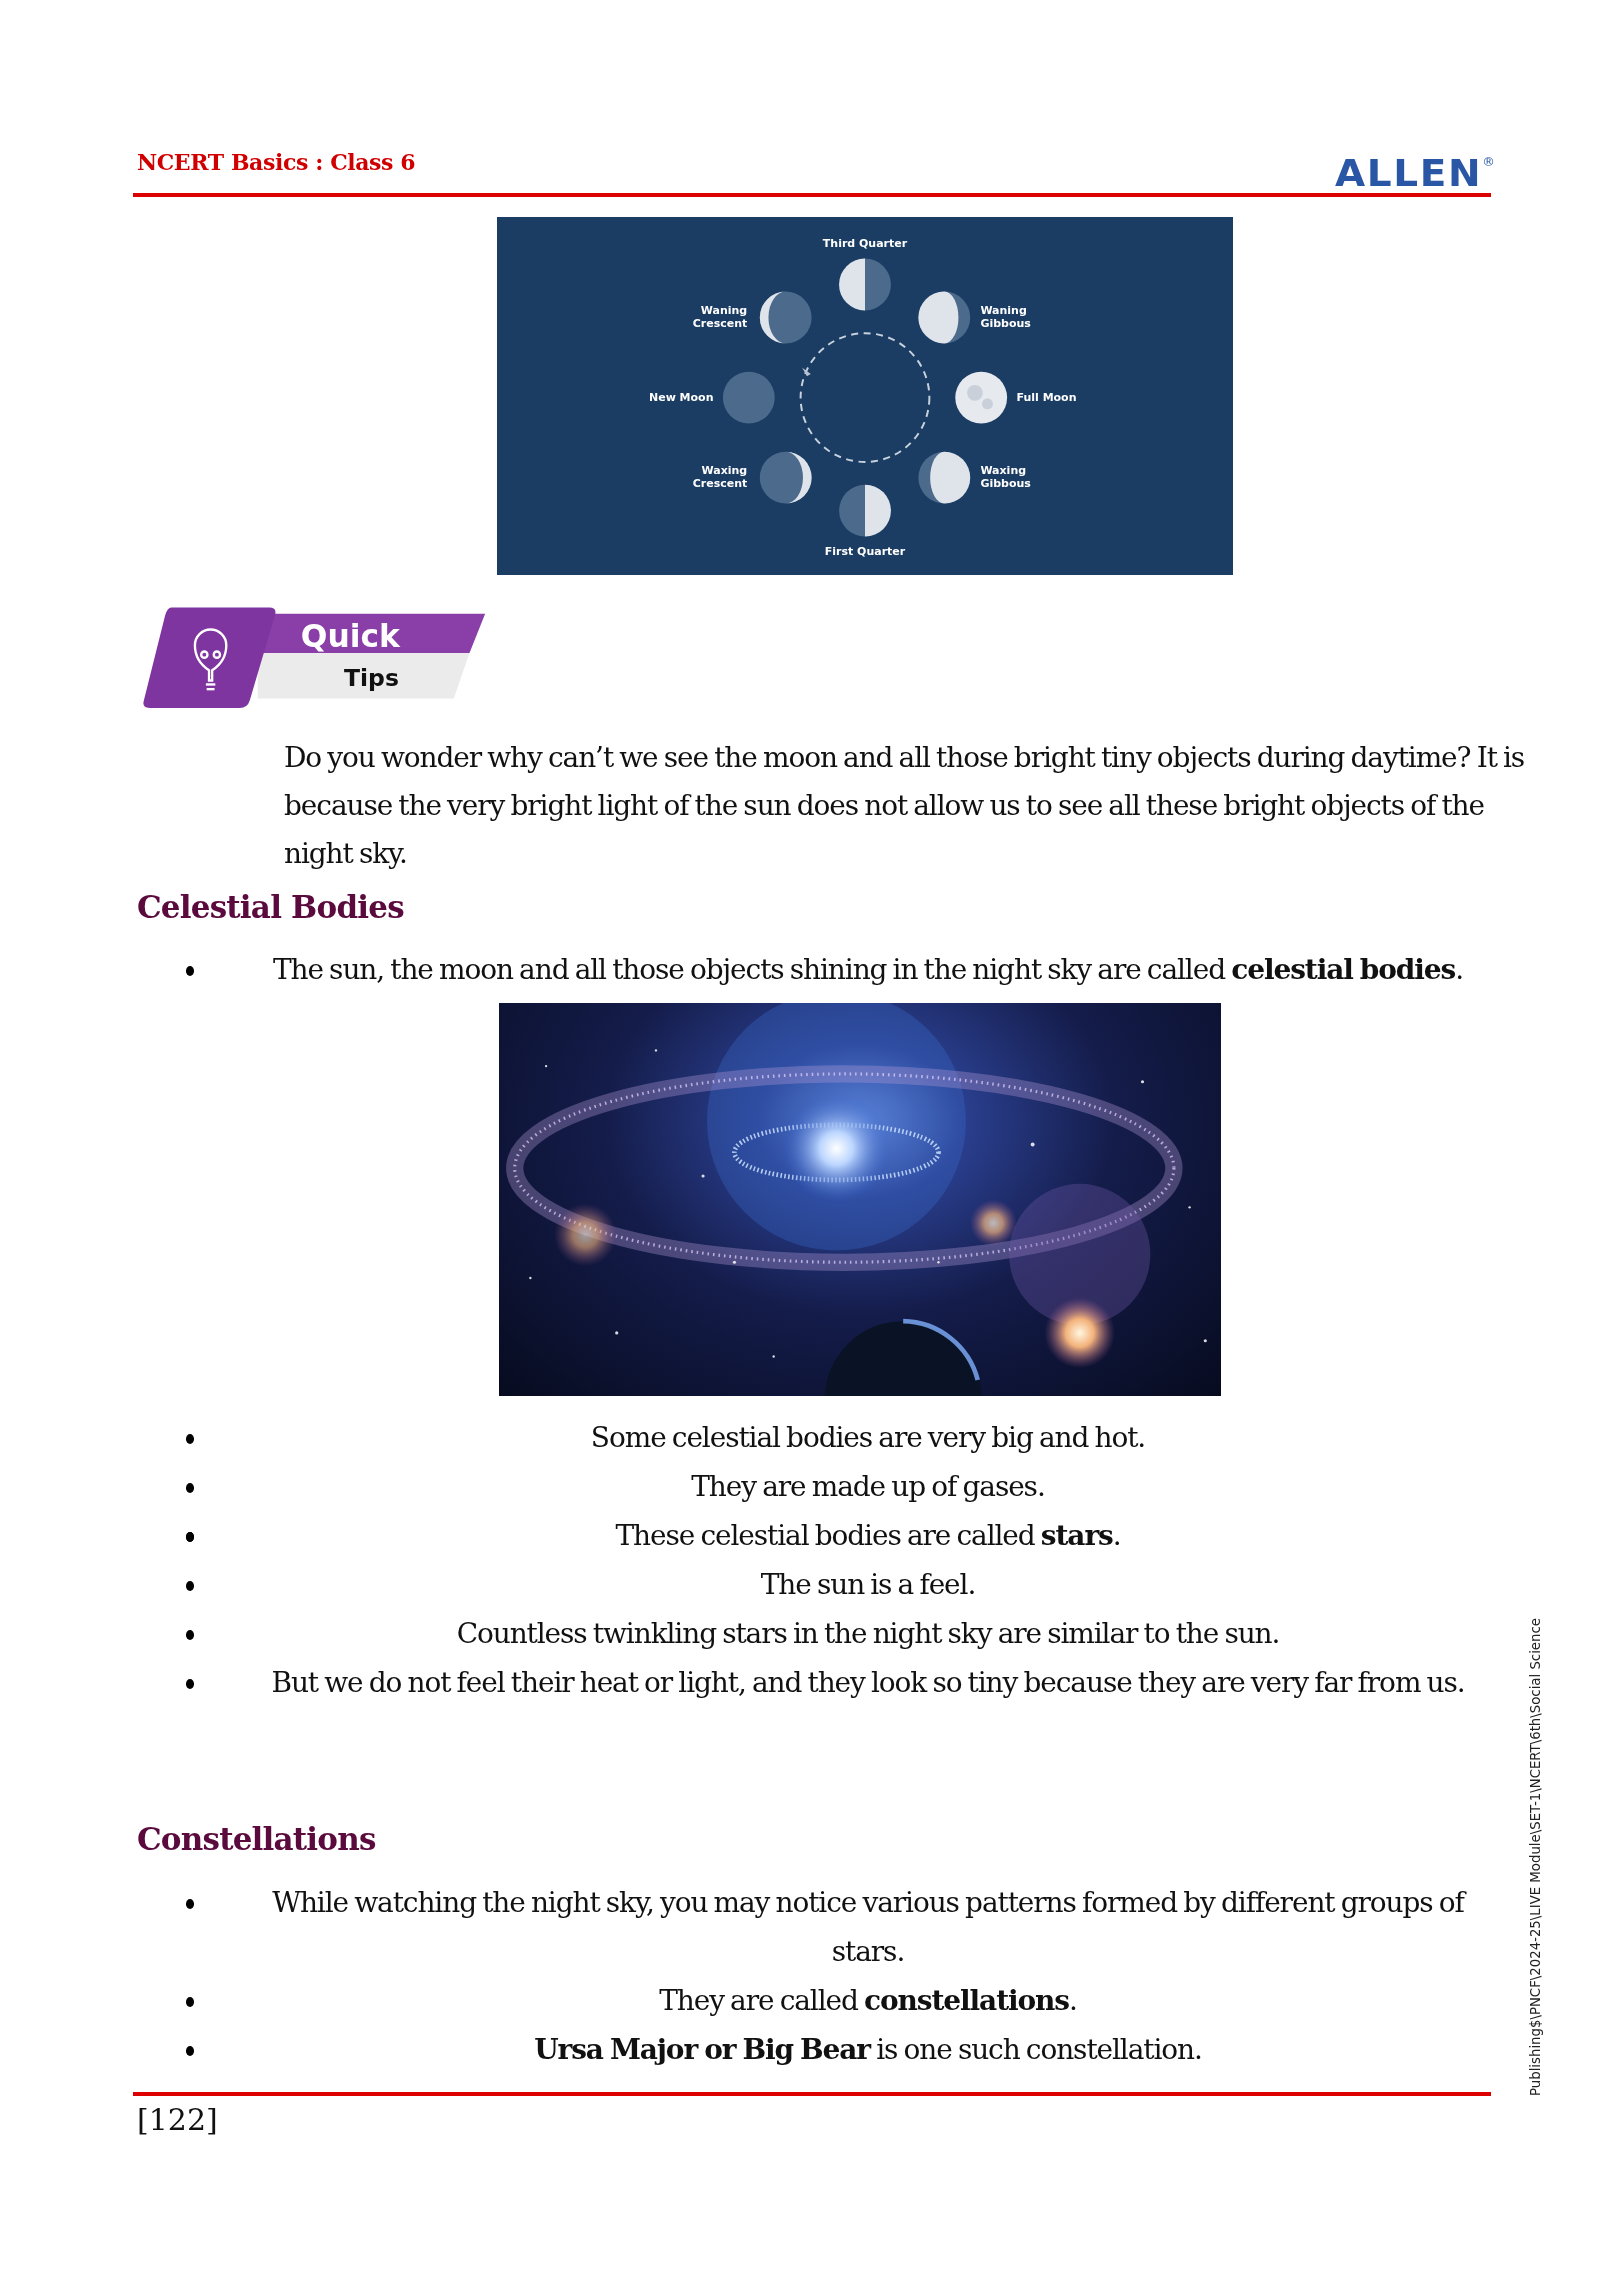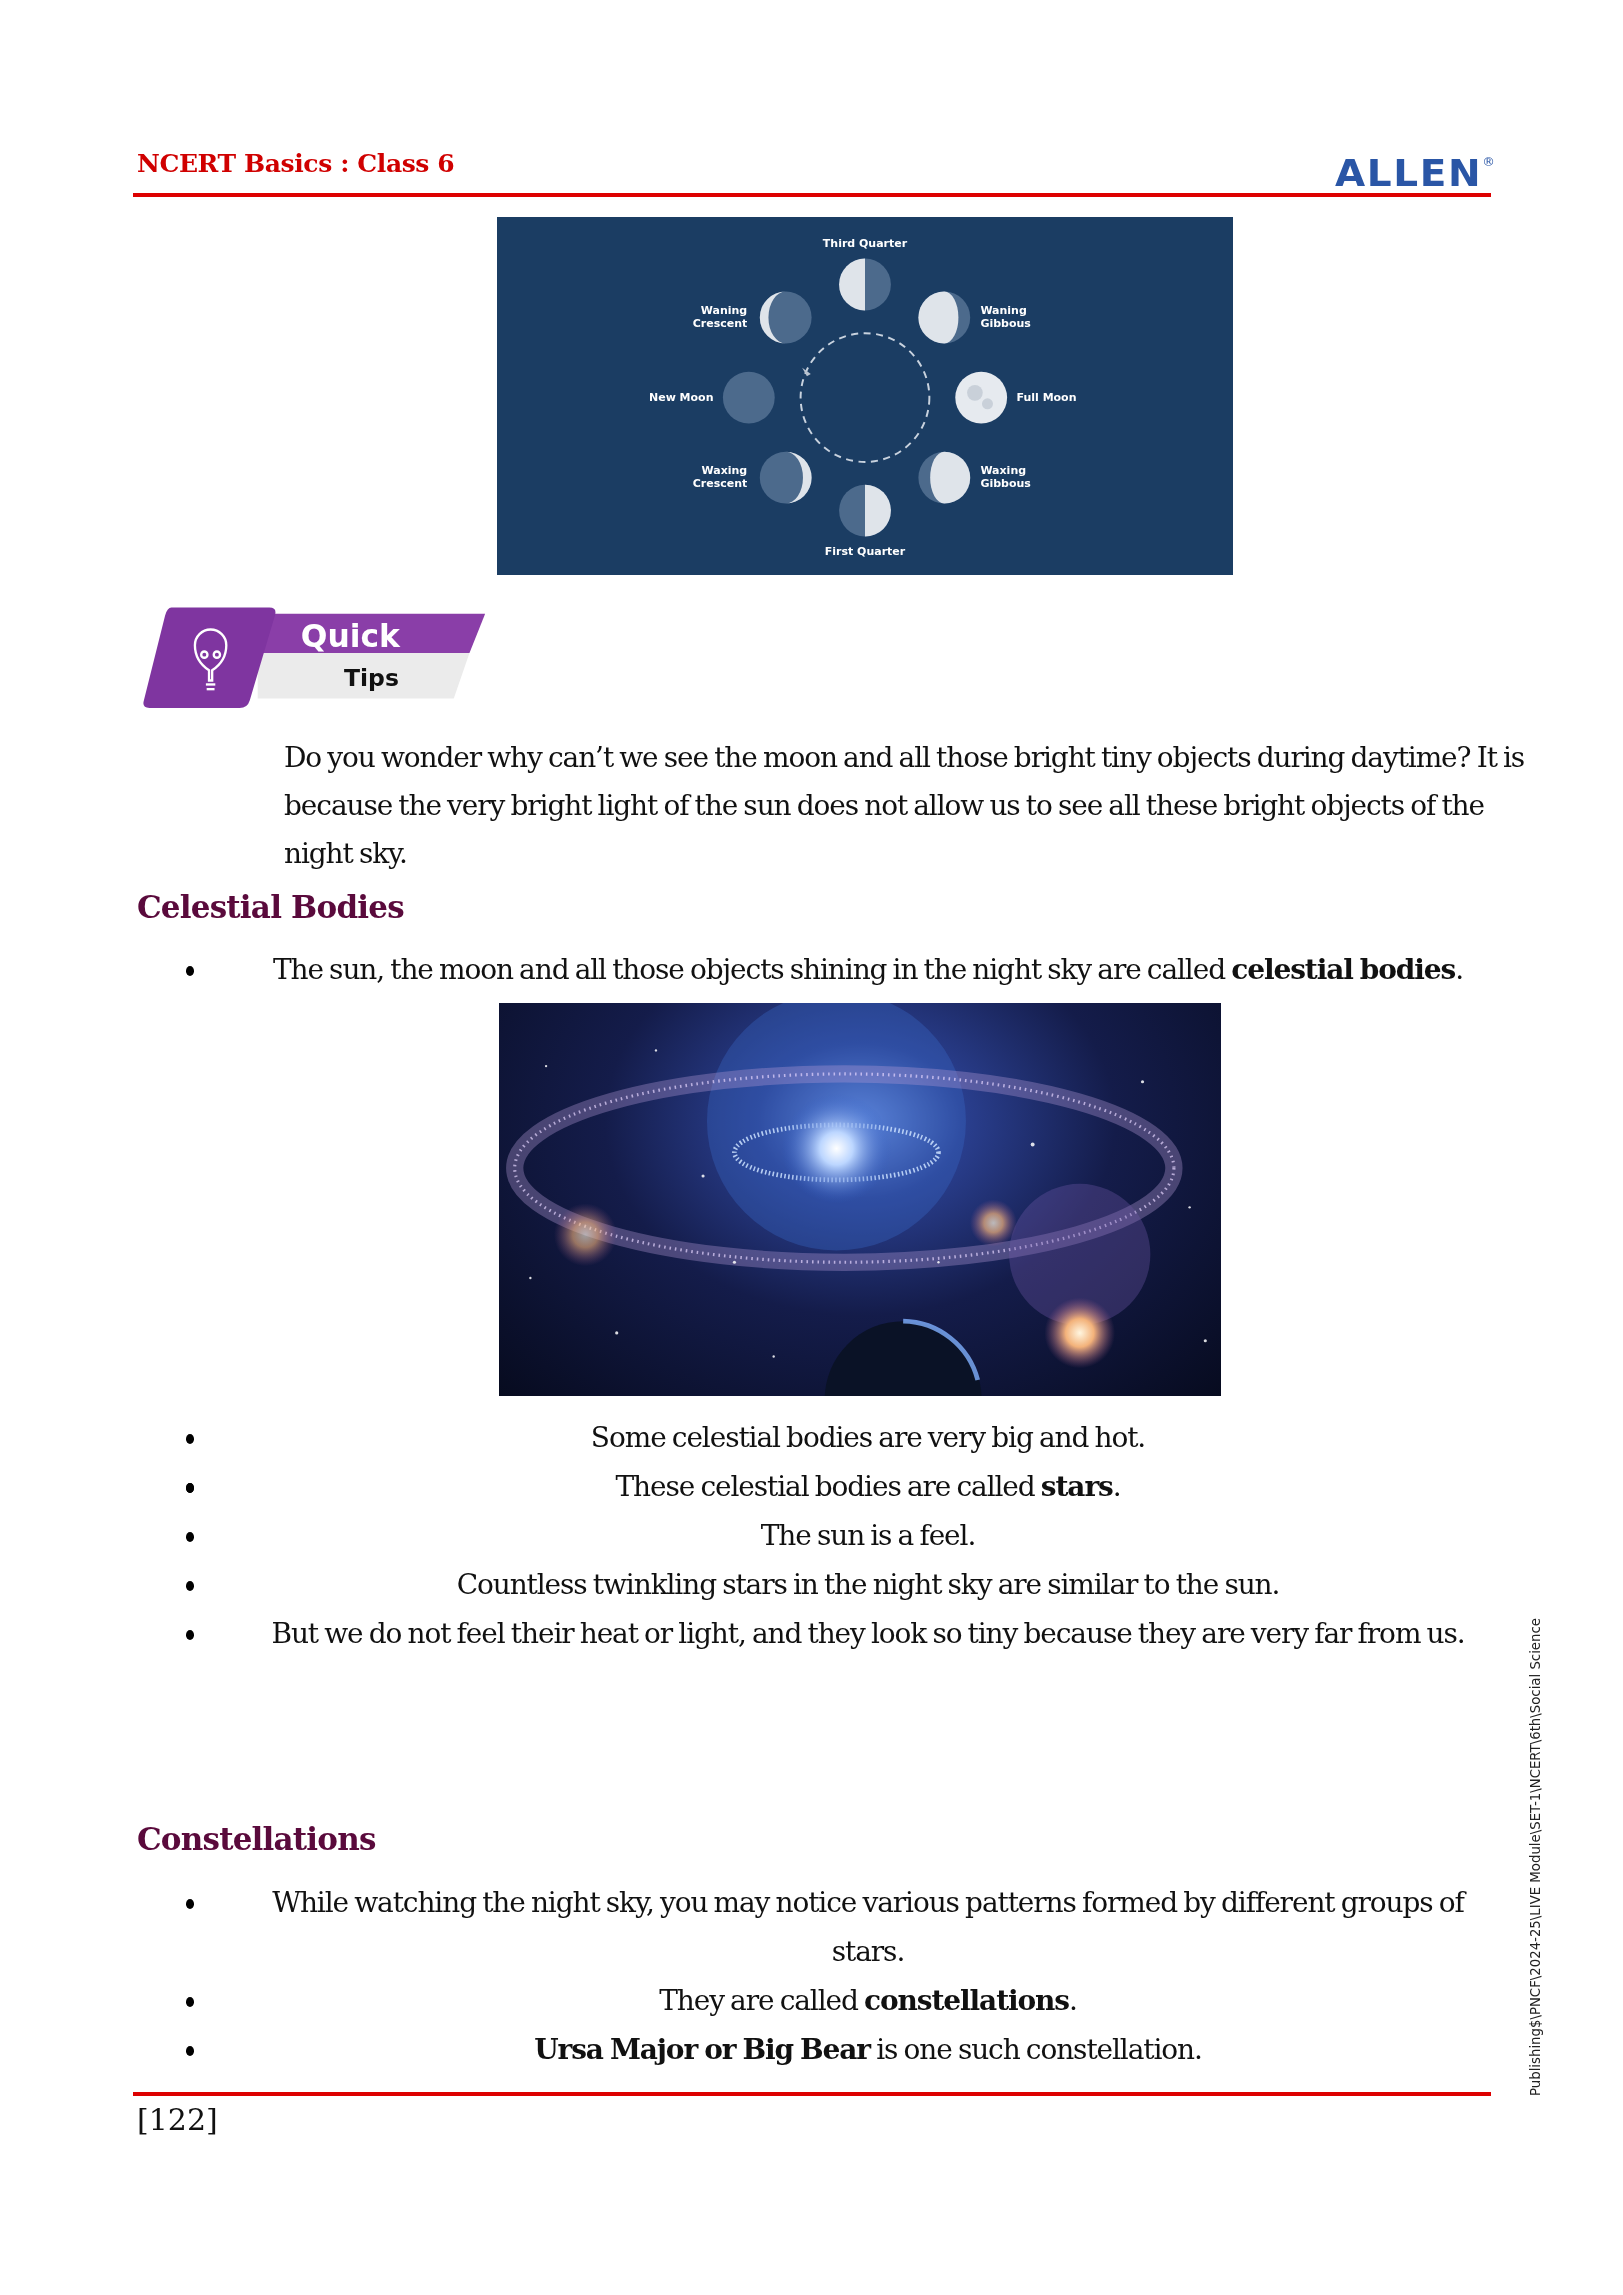--- a/index.html
+++ b/index.html
@@ -1,20 +1,20 @@
 <!DOCTYPE html>
 <html style="font-size:12.6px"><head>
 <meta charset="utf-8">
 <style>
   html, body { margin: 0; padding: 0; background: #ffffff; }
   body { width: 1623px; height: 2295px; position: relative; overflow: hidden;
          font-family: "DejaVu Serif", "Liberation Serif", serif; color: #111; }
 
   .header-title { position: absolute; left: 137px; top: 149px; font-family: "DejaVu Serif", serif;
-                  font-weight: bold; font-size: 25px; color: #d00000; letter-spacing: -0.4px; }
+                  font-weight: bold; font-size: 22px; color: #d00000; letter-spacing: -0.4px; }
   .logo { position: absolute; left: 1335px; top: 151px; font-family: "DejaVu Sans", sans-serif;
           font-weight: 900; font-size: 39px; color: #2a56a6; letter-spacing: 1.6px; transform: scaleY(0.95); }
   .logo sup { font-size: 12.6px; font-weight: normal; vertical-align: top; position: relative; top: 3.1px; color: #2a56a6; }
   .rule { position: absolute; left: 133px; width: 1358px; height: 3.9px; background: #dd0000; }
 
   .moon-figure { position: absolute; left: 497px; top: 217px; width: 736px; height: 358px; background: #1b3d63; overflow: hidden; }
   .moon-figure svg { width: 100%; height: 100%; display: block; }
   .moon-label { font-family: "DejaVu Sans", sans-serif; font-weight: bold; fill: #ffffff; font-size: 14px; }
 
   .tips-badge { position: absolute; left: 140px; top: 598px; width: 353px; height: 118px; }
@@ -170,20 +170,21 @@
         <circle cx="260" cy="220" r="2"></circle>
       <circle cx="560" cy="330" r="1.5"></circle>
         <circle cx="40" cy="350" r="1.5"></circle>
         <circle cx="900" cy="430" r="2"></circle>
     </g>
   </svg>
 </div>
 
 <ul class="bullets" style="top:1413px">
   <li><span class="dot"></span><span>Some celestial bodies are very big and hot.</span></li>
+  <li><span class="dot"></span><span>They are made up of gases.</span></li>
   <li><span class="dot"></span></li>
   <li><span class="dot"></span><span>These celestial bodies are called </span><b>stars</b><span>.</span></li>
   <li><span class="dot"></span><span>The sun is a feel.</span></li>
   <li><span class="dot"></span><span>Countless twinkling stars in the night sky are similar to the sun.</span></li>
   <li><span class="dot"></span><span>But we do not feel their heat or light, and they look so tiny because they are very far from us.</span></li>
 </ul>
 
 <div class="section-heading" style="top:1821px">Constellations</div>
 <ul class="bullets" style="top:1878px">
   <li><span class="dot"></span><span>While watching the night sky, you may notice various patterns formed by different groups of stars.</span></li>

